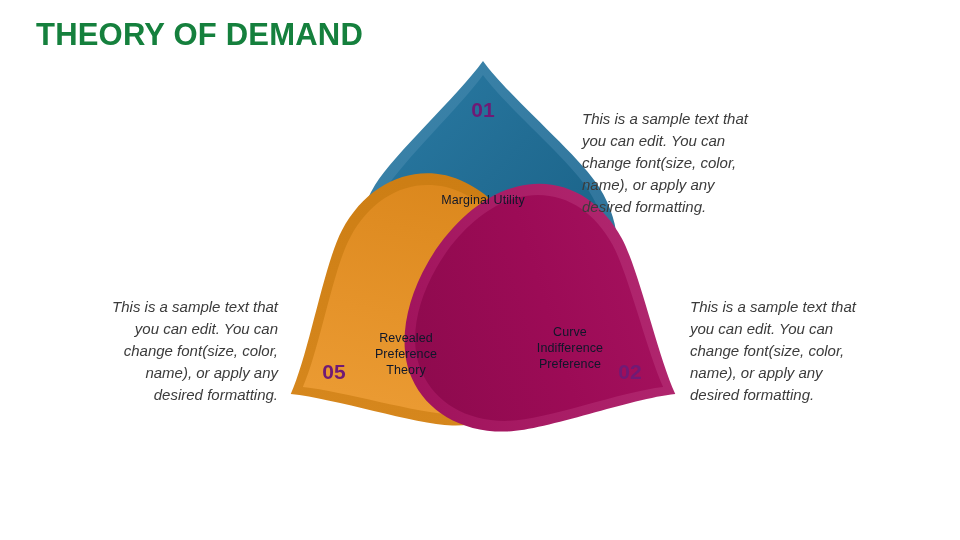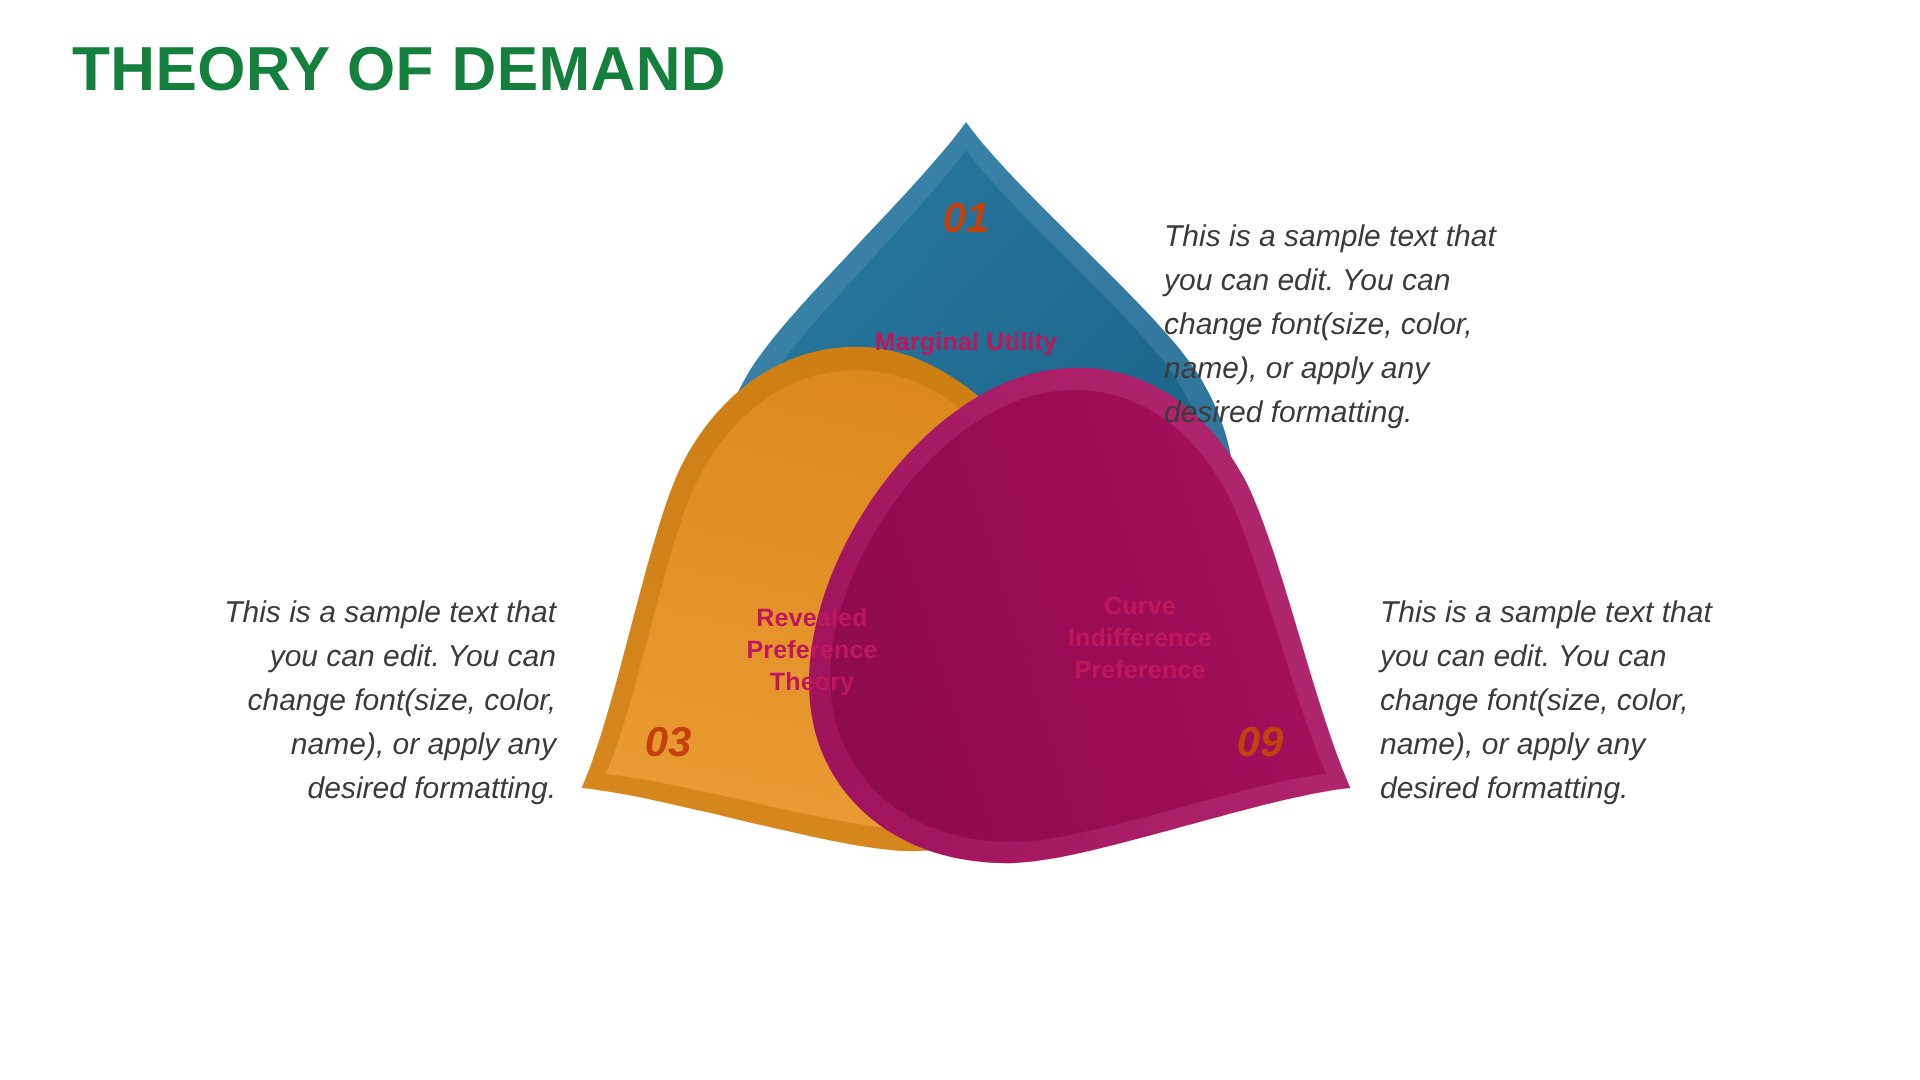--- a/index.html
+++ b/index.html
@@ -48,28 +48,29 @@
   }
   .diagram svg {
     display: block;
     width: 960px;
     height: 540px;
   }
 
   
   .lobe-label {
     position: absolute;
-    color: #be185d;
-    font-weight: bold;
+    color: #0f172a;
+    font-weight: normal;
     text-align: center;
     line-height: 1.28;
     letter-spacing: 0.1px;
+    margin-top: 29px;
   }
   .lobe-title { font-size: 12.5px; }
-  .lobe-number { font-size: 21px; font-weight: bold; color: #c2410c; font-style: italic; }
+  .lobe-number { font-size: 21px; font-weight: bold; color: #701a75; }
 
   
   .label-blue-title {
     left: 408px; top: 163px; width: 150px;
   }
   .label-blue-number {
     position: absolute;
     left: 408px; top: 98px; width: 150px;
     text-align: center;
   }
@@ -193,28 +194,28 @@
         <use href="#teardropShape" fill="url(#gradMagentaRim)"></use>
         <use href="#teardropInner" fill="url(#gradMagenta)"></use>
       </g>
     </svg>
 
     <div class="lobe-number label-blue-number">01</div>
     <div class="lobe-label lobe-title label-blue-title">
       <div>Marginal Utility</div>
     </div>
 
-    <div class="lobe-number label-magenta-number">09</div>
+    <div class="lobe-number label-magenta-number">02</div>
     <div class="lobe-label lobe-title label-magenta-title">
       <div>Curve</div>
       <div>Indifference</div>
       <div>Preference</div>
     </div>
 
-    <div class="lobe-number label-orange-number">03</div>
+    <div class="lobe-number label-orange-number">05</div>
     <div class="lobe-label lobe-title label-orange-title">
       <div>Revealed</div>
       <div>Preference</div>
       <div>Theory</div>
     </div>
   </div>
 
   <div class="note note-top-right">This is a sample text that you can edit. You can change font(size, color, name), or apply any desired formatting.</div>
 
   <div class="note note-left">This is a sample text that you can edit. You can change font(size, color, name), or apply any desired formatting.</div>

